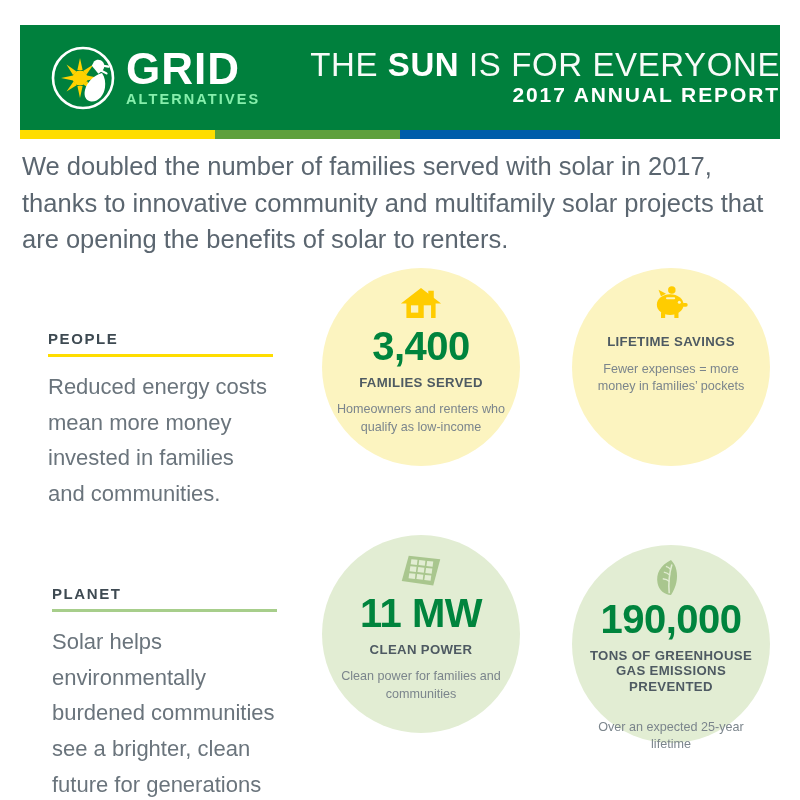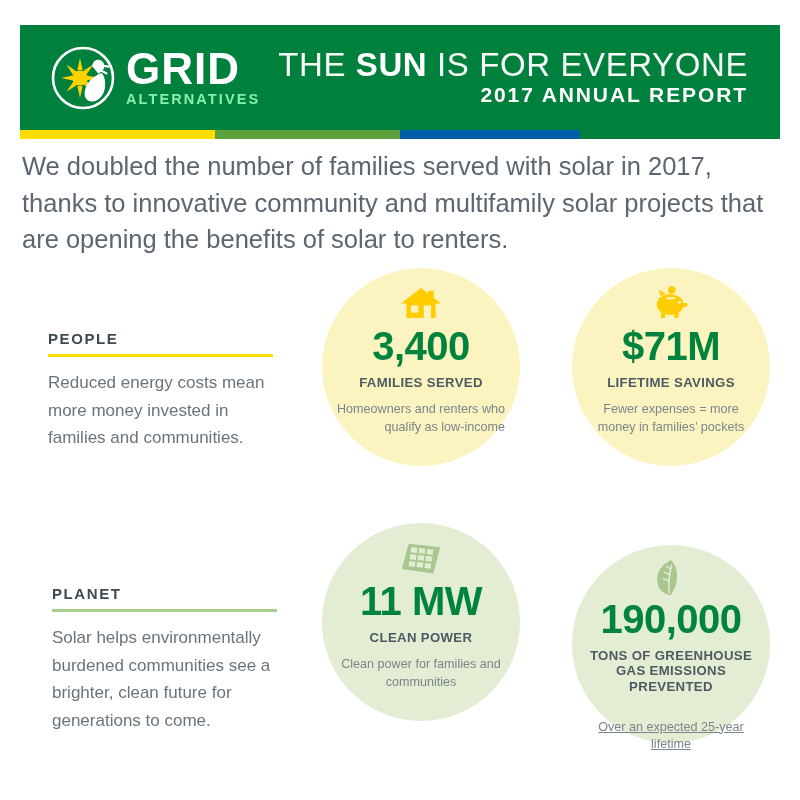--- a/index.html
+++ b/index.html
@@ -55,21 +55,20 @@
   .logo-alt {
     font-size: 14.5px;
     font-weight: bold;
     color: #86efac;
     letter-spacing: 2.1px;
     display: block;
     margin-top: 2px;
   }
   .header-right {
     flex: 1;
-    padding-right: 32px;
     text-align: right;
   }
   .headline {
     font-size: 33px;
     color: #ffffff;
     letter-spacing: 0.6px;
     line-height: 1.05;
     white-space: nowrap;
   }
   .headline .thin { font-weight: 300; opacity: 0.97; }
@@ -122,21 +121,21 @@
   }
   .section-rule {
     height: 3px;
     margin-top: 7px;
     width: 100%;
   }
   .rule-yellow { background: #FFDD00; }
   .rule-green  { background: #A7CE8B; }
   .section-body {
     margin-top: 12px;
-    font-size: 17px;
+    font-size: 22px;
     line-height: 1.62;
     color: #6a747c;
     font-weight: 300;
   }
 
   #people-label { left: 48px; top: 330px; }
   #planet-label { left: 38px; top: 585px; margin-left: 14px; }
 
   
   .stat {
@@ -180,25 +179,25 @@
   }
   .stat-desc {
     font-size: 12.6px;
     line-height: 1.42;
     color: #7b858c;
     font-weight: 300;
     margin-top: 11px;
     max-width: 168px;
   }
 
-  #stat-families { left: 322px; top: 268px; text-align: right; }
+  #stat-families { left: 322px; top: 268px; }
   #stat-savings  { left: 572px; top: 268px; }
-  #stat-power    { left: 322px; top: 523px; }
+  #stat-power    { left: 322px; top: 535px; }
   #stat-tons     { left: 572px; top: 545px; }
-  #stat-tons .stat-desc { margin-top: 24px; text-decoration: underline; }
+  #stat-tons .stat-desc { margin-top: 24px; }
 </style>
 </head>
 <body>
 
 <div class="header">
   <div class="logo-block">
     <div class="logo-mark">
       <svg viewBox="0 0 66 66" width="66" height="66">
         <circle cx="33" cy="33" r="30" fill="none" stroke="#ffffff" stroke-width="2.6"></circle>
         <g fill="#FFD200">
@@ -270,21 +269,20 @@
       <circle cx="25" cy="4.5" r="4.5" fill="#FFCC00"></circle>
       <ellipse cx="23" cy="22" rx="16" ry="12.5" fill="#FFCC00"></ellipse>
       <polygon points="12,12 9,4 18,9" fill="#FFCC00"></polygon>
       <rect x="37" y="20" width="7" height="4.5" rx="2" fill="#FFCC00"></rect>
       <rect x="12" y="31" width="5" height="7" fill="#FFCC00"></rect>
       <rect x="28" y="31" width="5" height="7" fill="#FFCC00"></rect>
       <rect x="18" y="13" width="11" height="2.4" rx="1.2" fill="#FCF4C0"></rect>
       <circle cx="34" cy="19" r="1.8" fill="#FCF4C0"></circle>
     </svg>
   </div>
-  <div class="stat-number">$71M</div>
   <div class="stat-caption">LIFETIME SAVINGS</div>
   <div class="stat-desc">Fewer expenses = more money in families’ pockets</div>
 </div>
 
 <div class="stat stat-green" id="stat-power">
   <div class="stat-icon">
     <svg viewBox="0 0 48 42" width="42" height="37">
       <polygon points="10,4 46,8 38,38 2,33" fill="#A9C68E"></polygon>
       <g fill="#E2EDD3">
         <polygon points="13,8 20,8.8 19.3,14.6 12.2,13.8"></polygon>

